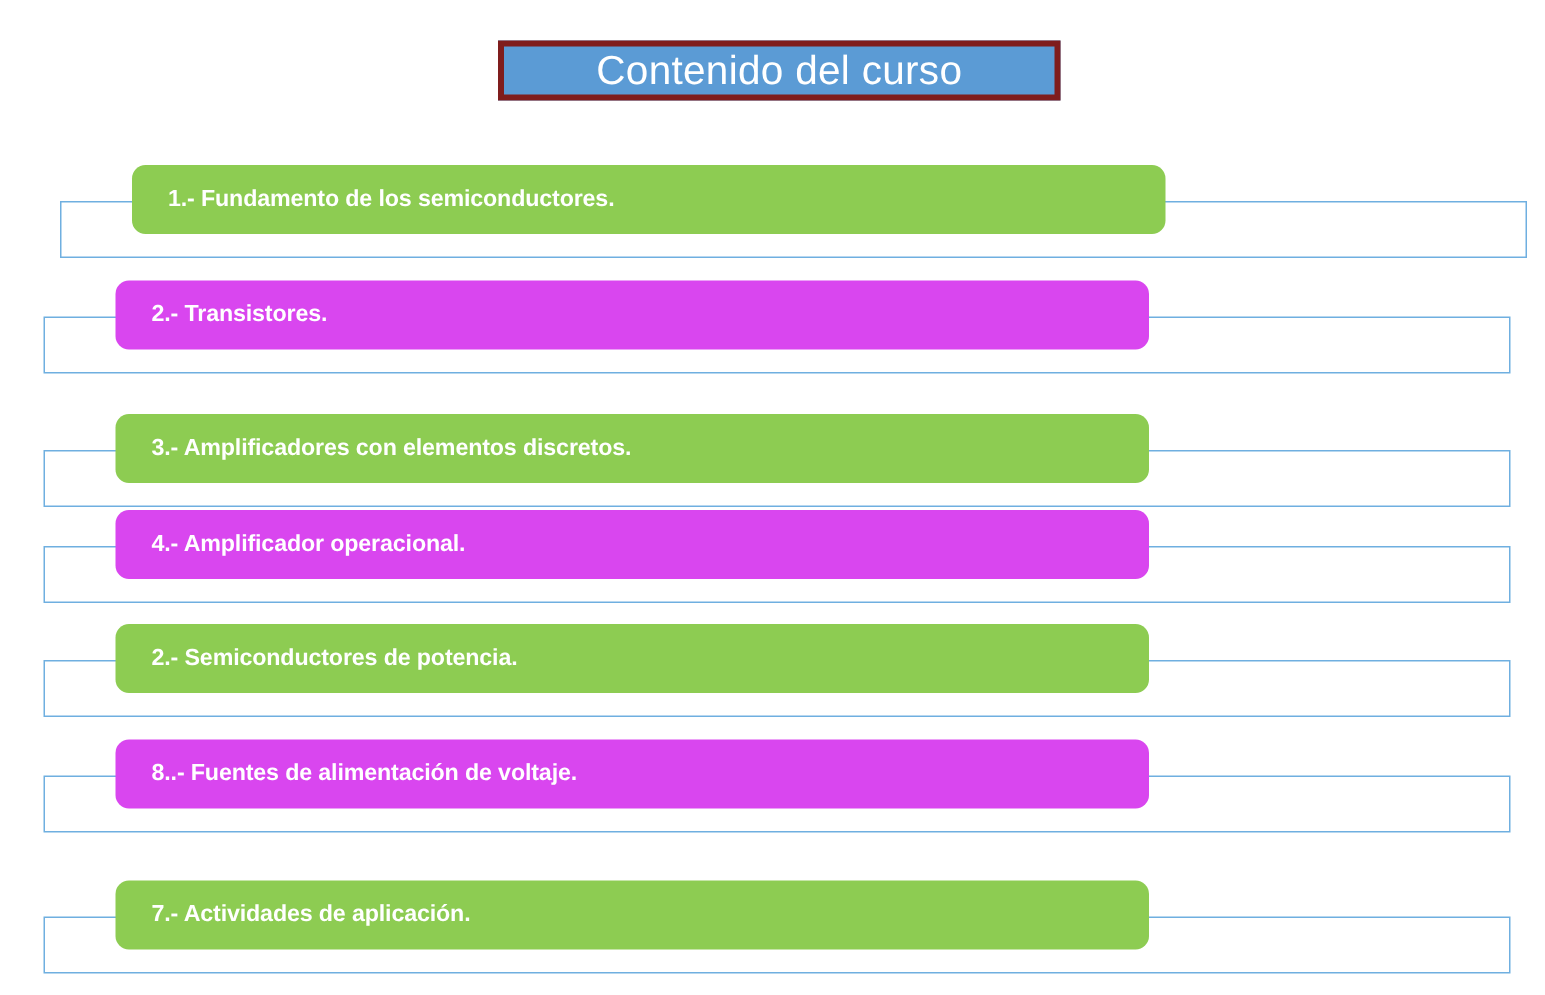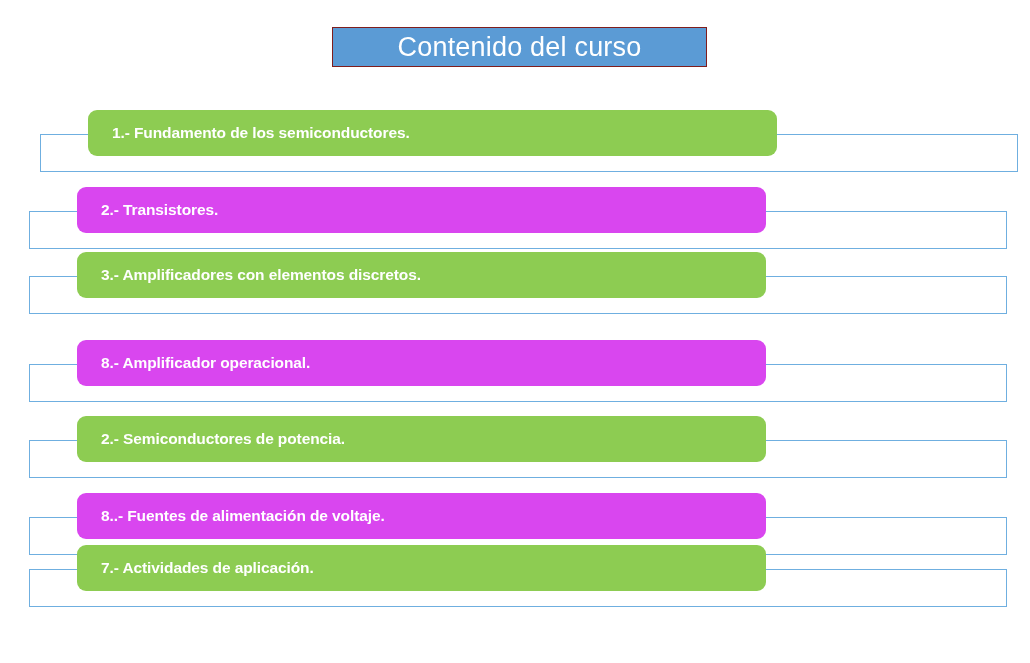--- a/index.html
+++ b/index.html
@@ -23,21 +23,21 @@
   }
 
   
   #title-box {
     position: absolute;
     left: 332px;
     top: 27px;
     width: 375px;
     height: 40px;
     background: #5B9BD5;
-    border: 1px solid #7f1d1d;
+    border: 4px solid #7f1d1d;
     box-sizing: border-box;
     display: flex;
     align-items: center;
     justify-content: center;
   }
   #title-text {
     color: #FFFFFF;
     font-size: 27px;
     font-weight: 400;
     letter-spacing: 0.2px;
@@ -107,45 +107,45 @@
         <div class="row-bar green">
           <span class="row-label">1.- Fundamento de los semiconductores.</span>
         </div>
       </div>
       <div class="row" style="top: 186.5px;">
         <div class="row-outline"></div>
         <div class="row-bar blue">
           <span class="row-label">2.- Transistores.</span>
         </div>
       </div>
-      <div class="row" style="top: 252px;">
+      <div class="row" style="top: 276px;">
         <div class="row-outline"></div>
         <div class="row-bar green">
           <span class="row-label">3.- Amplificadores con elementos discretos.</span>
         </div>
       </div>
       <div class="row" style="top: 339.5px;">
         <div class="row-outline"></div>
         <div class="row-bar blue">
-          <span class="row-label">8.- Amplificador operacional.</span>
+          <span class="row-label">4.- Amplificador operacional.</span>
         </div>
       </div>
       <div class="row" style="top: 416px;">
         <div class="row-outline"></div>
         <div class="row-bar green">
           <span class="row-label">2.- Semiconductores de potencia.</span>
         </div>
       </div>
       <div class="row" style="top: 492.5px;">
         <div class="row-outline"></div>
         <div class="row-bar blue">
           <span class="row-label">8..- Fuentes de alimentación de voltaje.</span>
         </div>
       </div>
-      <div class="row" style="top: 545px;">
+      <div class="row" style="top: 587px;">
         <div class="row-outline"></div>
         <div class="row-bar green">
           <span class="row-label">7.- Actividades de aplicación.</span>
         </div>
       </div>
     </div>
 
 </div>
 
 </body></html>

